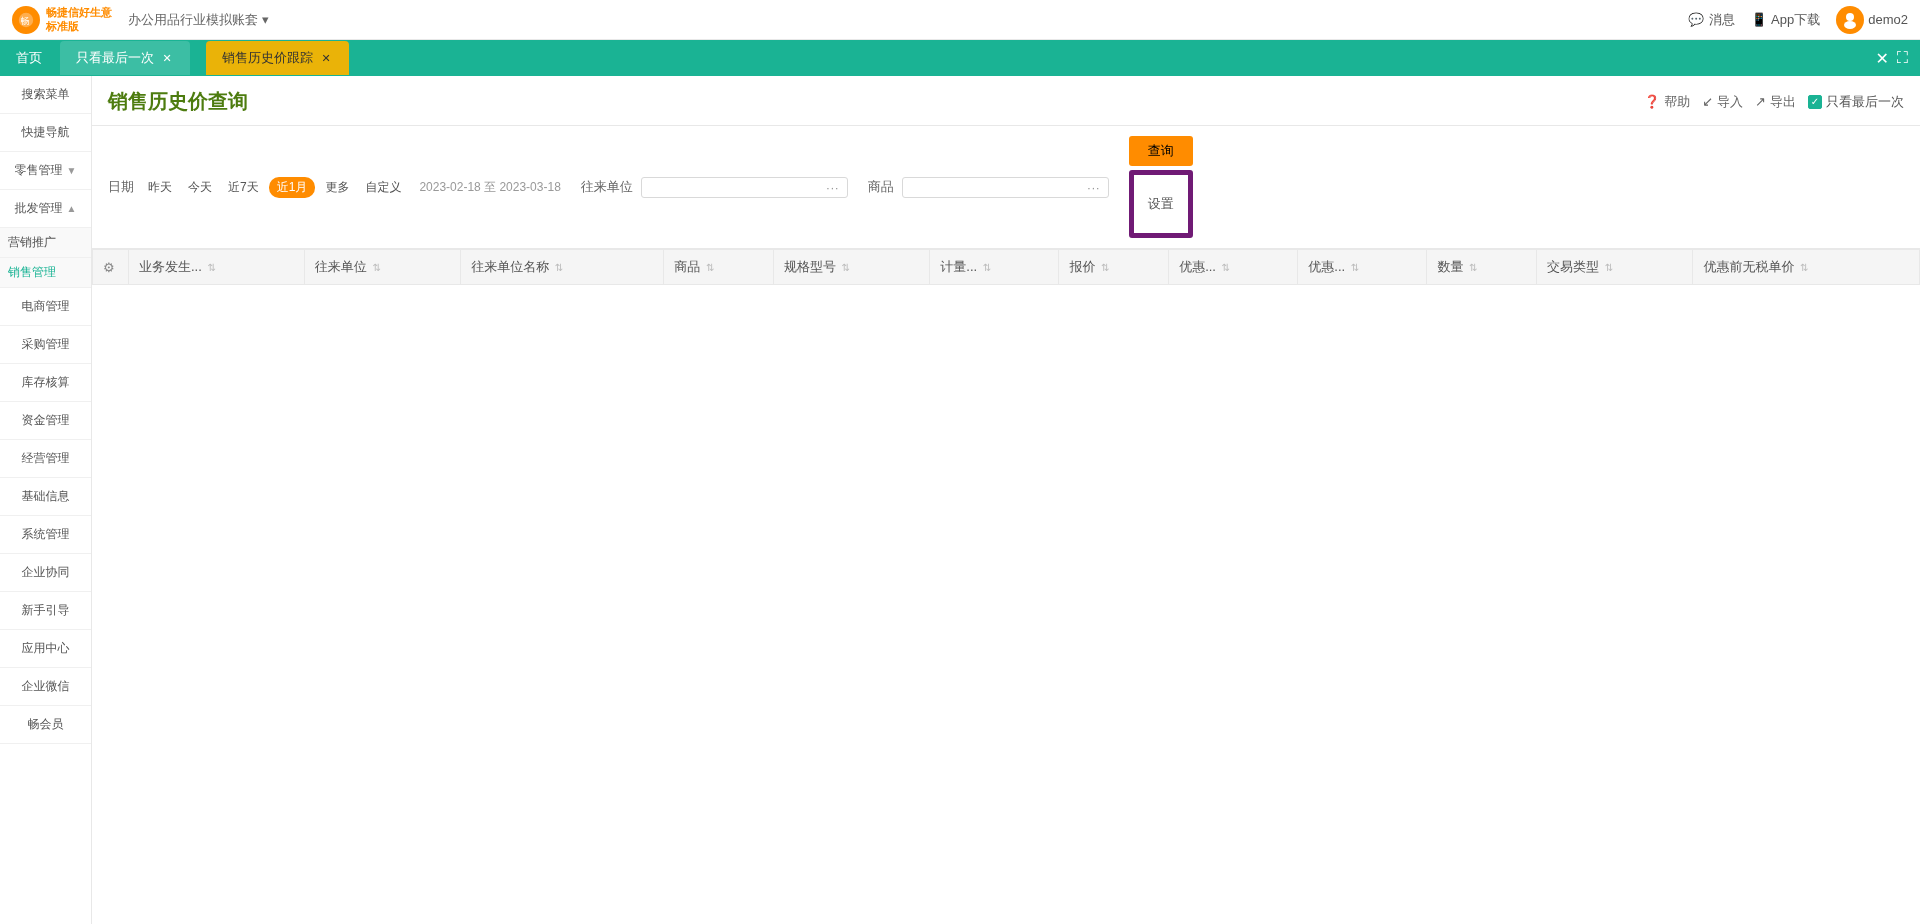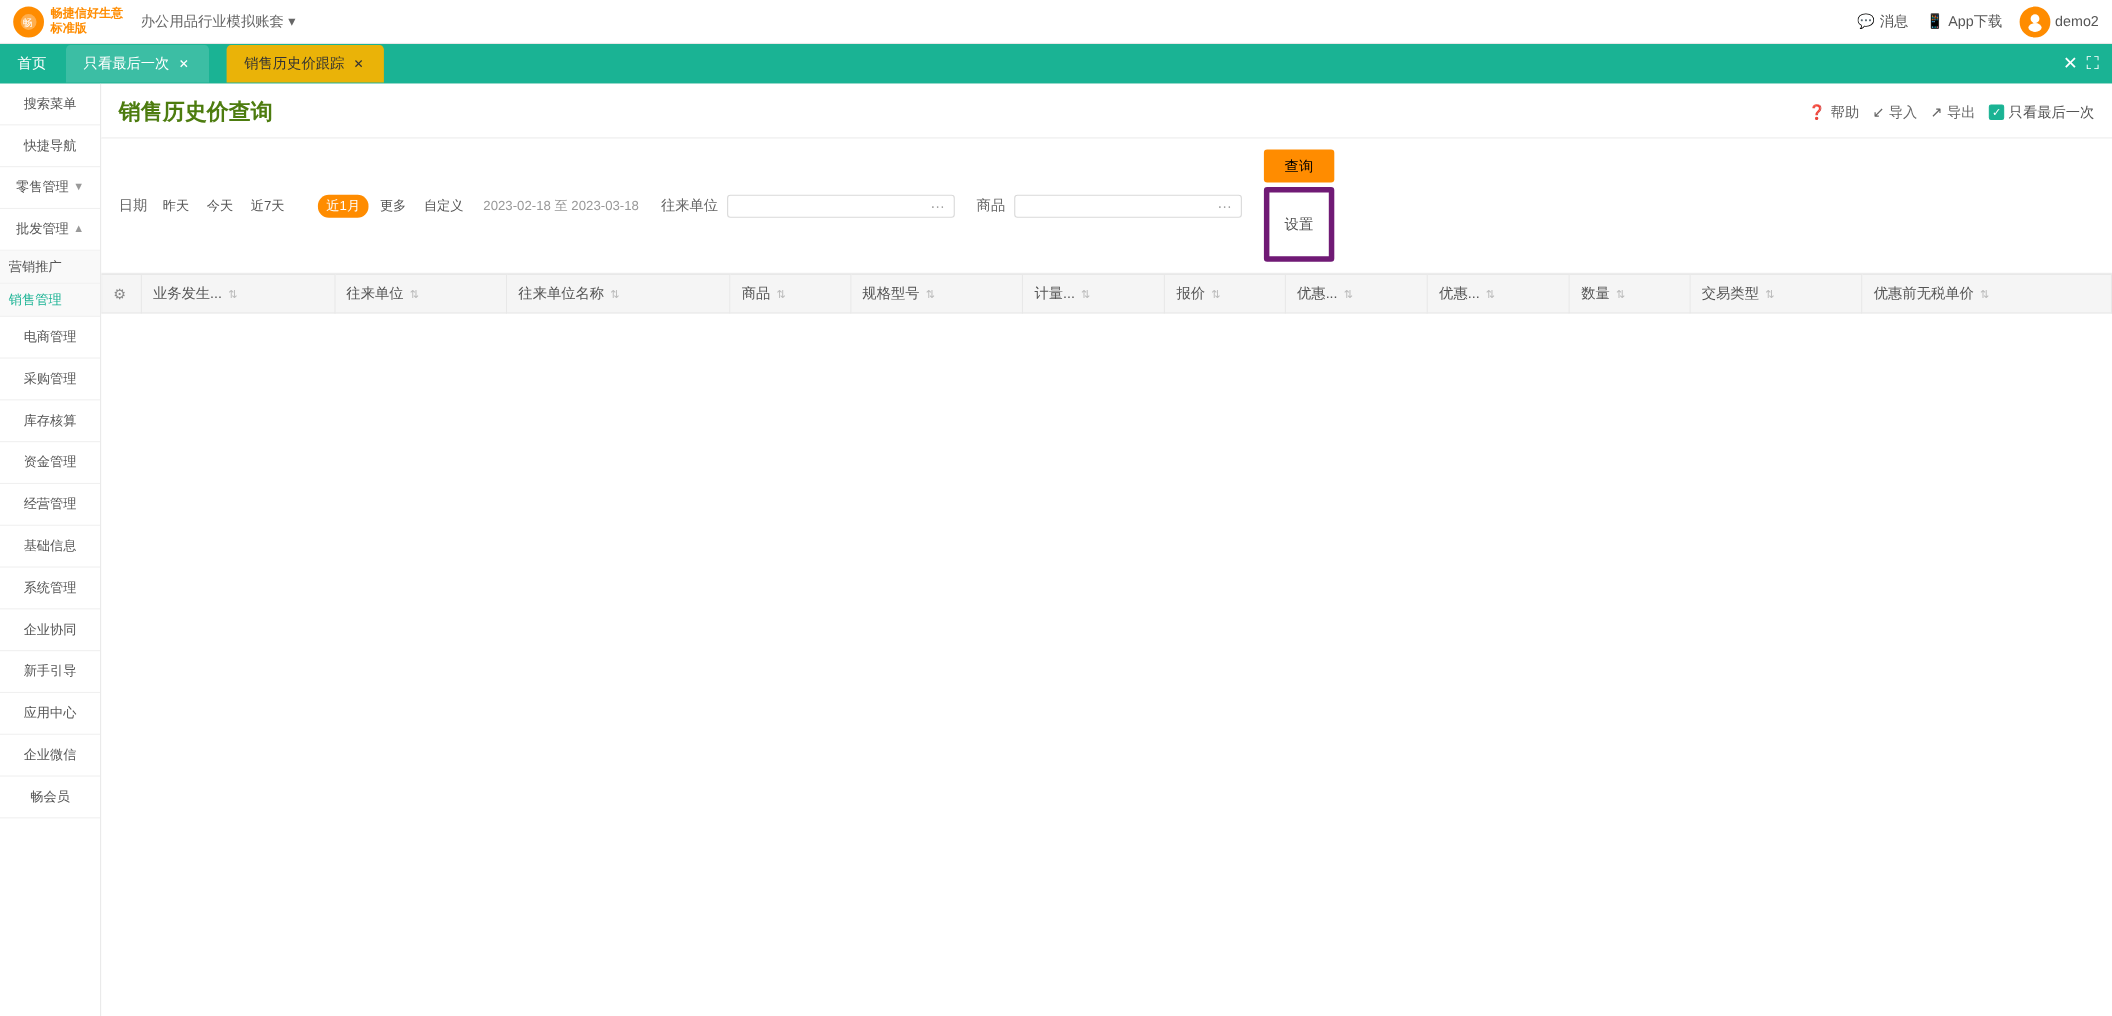--- a/index.html
+++ b/index.html
@@ -122,21 +122,21 @@
       display: flex;
       align-items: center;
       gap: 20px;
       border-bottom: 1px solid #e8e8e8;
       flex-wrap: wrap;
     }
     .filter-group { display: flex; align-items: center; gap: 8px; }
     .filter-label { color: #666; font-size: 13px; white-space: nowrap; }
     .filter-date-options { display: flex; align-items: center; gap: 4px; }
     .date-option { padding: 2px 6px; font-size: 12px; color: #555; cursor: pointer; border-radius: 3px; }
-    .date-option.active { background: #ff8c00; color: white; border-radius: 10px; padding: 2px 8px; margin-left: 20px; }
+    .date-option.active { background: #ff8c00; color: white; border-radius: 10px; padding: 2px 8px; }
     .date-range { font-size: 12px; color: #999; margin-left: 4px; }
     .filter-input-wrap {
       display: flex;
       align-items: center;
       border: 1px solid #d9d9d9;
       border-radius: 3px;
       padding: 2px 8px;
       min-width: 200px;
       background: #fff;
     }

